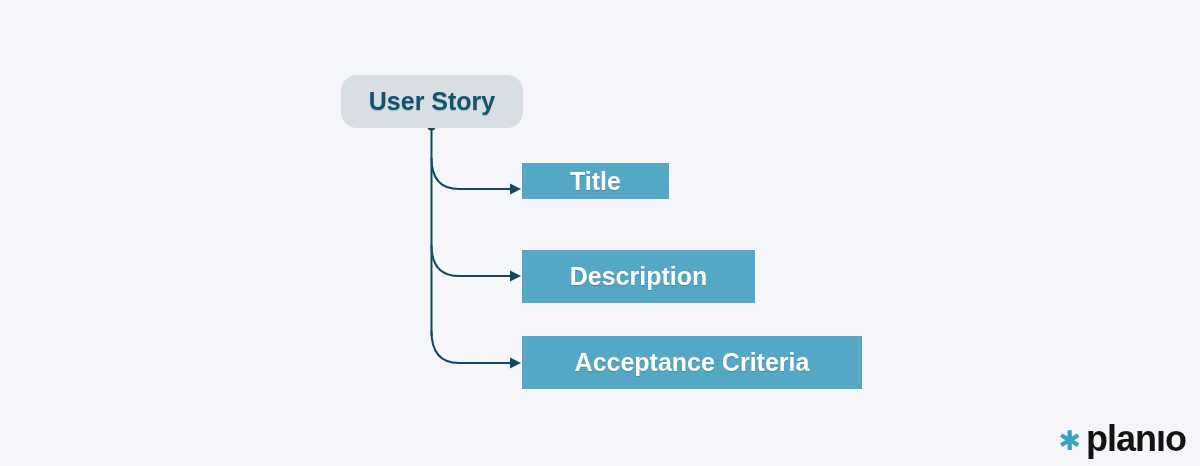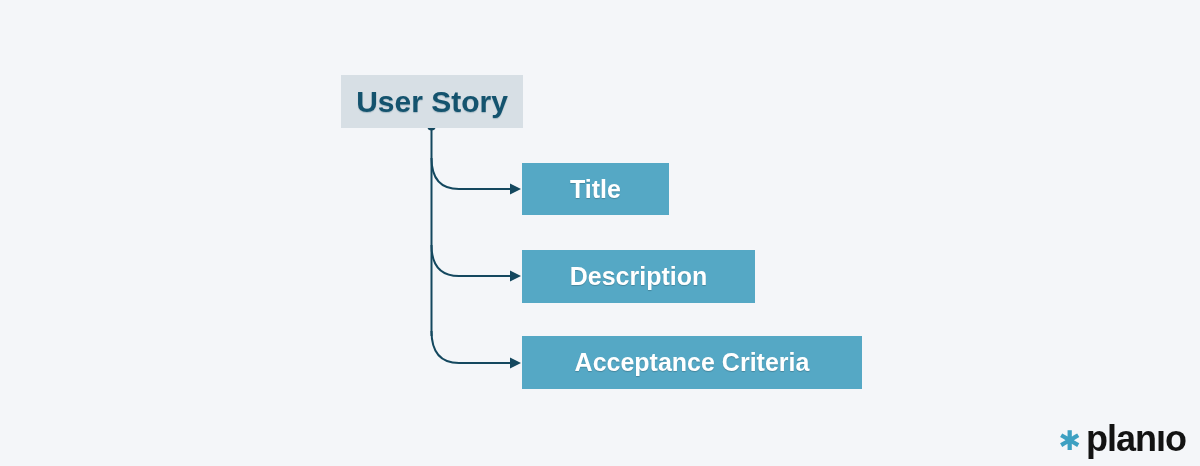--- a/index.html
+++ b/index.html
@@ -17,30 +17,31 @@
     align-items: center;
     justify-content: center;
     font-weight: bold;
     white-space: nowrap;
     box-sizing: border-box;
   }
   .root-node {
     left: 341px; top: 75px; width: 182px; height: 53px;
     background: var(--root-fill, #d7dfe5);
     color: var(--root-text, #14536e);
-    font-size: 30px;
+    font-size: 25px;
     text-shadow: 0 1px 1px rgba(19, 72, 94, 0.25);
+    border-radius: 16px;
   }
   .child-node {
     background: var(--child-fill, #55a8c5);
     color: var(--child-text, #ffffff);
     font-size: 25px;
     text-shadow: 0 1px 1px rgba(0, 0, 0, 0.2);
   }
-  #node-title       { left: 522px; top: 163px; width: 147px; height: 52px; }
+  #node-title       { left: 522px; top: 163px; width: 147px; height: 36px; }
   #node-description { left: 522px; top: 250px; width: 233px; height: 53px; }
   #node-acceptance  { left: 522px; top: 336px; width: 340px; height: 53px; }
   svg.connectors {
     position: absolute;
     left: 0; top: 0;
     width: 1200px; height: 466px;
     color: var(--line, #14485f);
     pointer-events: none;
   }
   .logo {

